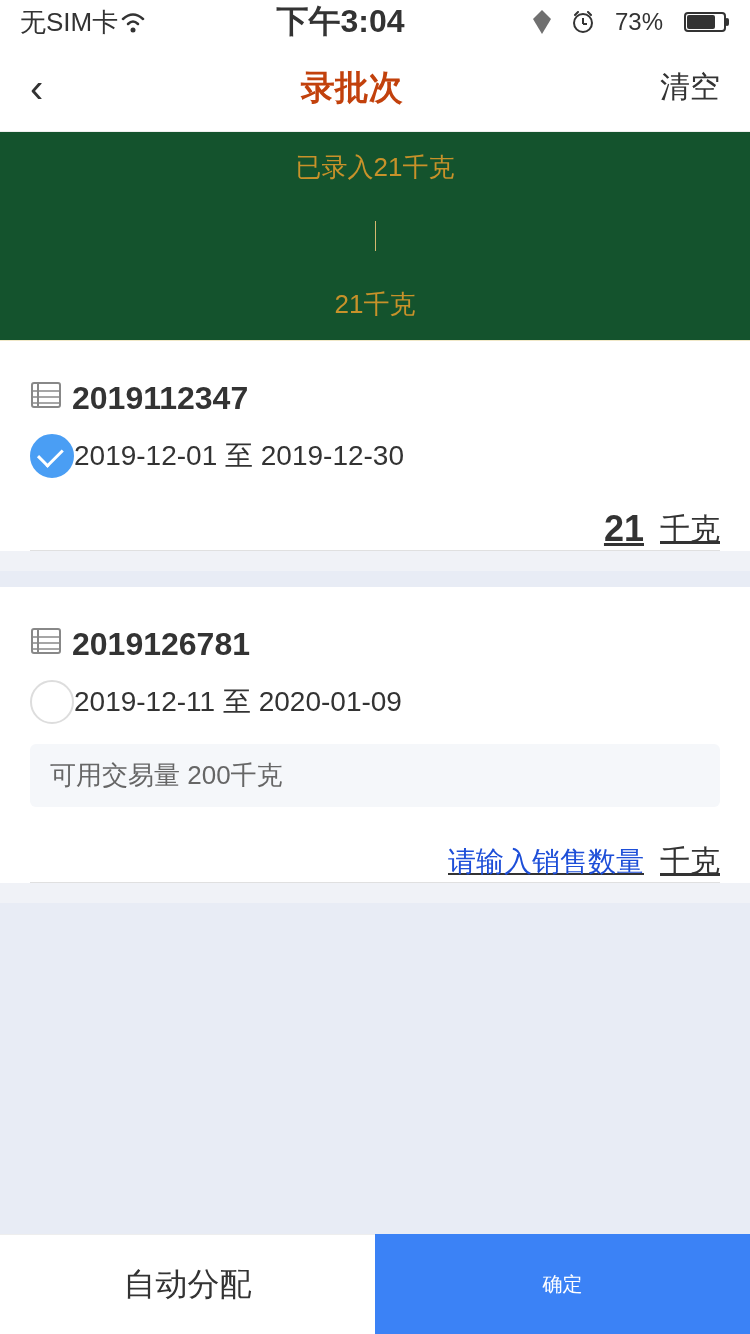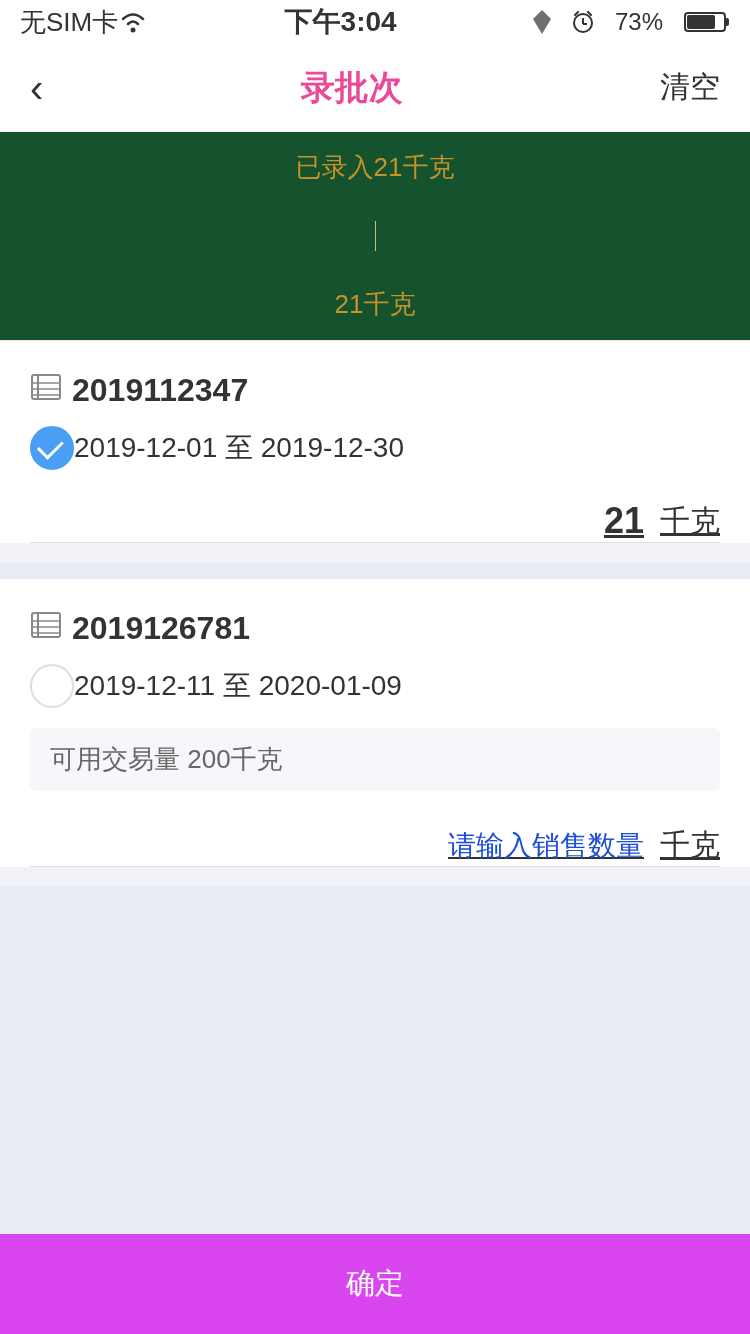--- a/index.html
+++ b/index.html
@@ -22,21 +22,21 @@
       padding: 0 20px;
       background: #fff;
       font-size: 26px;
       font-weight: 500;
     }
     .status-left {
       display: flex;
       align-items: center;
     }
     .status-center {
-      font-size: 28px;
+      font-size: 32px;
       font-weight: 600;
     }
     .status-right {
       display: flex;
       align-items: center;
       gap: 21px;
       font-size: 24px;
     }
 
     
@@ -51,21 +51,21 @@
     }
     .nav-back {
       font-size: 40px;
       color: #333;
       cursor: pointer;
       line-height: 1;
     }
     .nav-title {
       font-size: 34px;
       font-weight: 600;
-      color: #ec4899;
+      color: #c2410c;
     }
     .nav-action {
       font-size: 30px;
       color: #333;
     }
 
     
     .info-banner {
       background: #14532d;
       padding: 18px 30px;
@@ -98,20 +98,21 @@
     .batch-item {
       background: #fff;
       padding: 30px 30px 0 30px;
     }
 
     .batch-header {
       display: flex;
       align-items: center;
       gap: 10px;
       margin-bottom: 16px;
+      margin-top: 8px;
     }
     .batch-icon {
       font-size: 30px;
       color: #666;
     }
     .batch-id {
       font-size: 32px;
       font-weight: 600;
       color: #333;
     }
@@ -193,22 +194,22 @@
       background: #fff;
       font-size: 32px;
       color: #333;
       border: none;
       cursor: pointer;
       font-family: inherit;
       border-top: 1px solid #eee;
     }
     .btn-confirm {
       flex: 1;
-      background: #d946ef;
-      font-size: 29px;
+      background: #3b82f6;
+      font-size: 20px;
       color: #fff;
       border: none;
       cursor: pointer;
       font-family: Liberation Sans, sans-serif;
     }
 
     .input-with-underline {
       display: flex;
       align-items: center;
       justify-content: flex-end;
@@ -314,14 +315,15 @@
   </div>
 </div>
 
 <div class="section-divider"></div>
 
 <div class="bottom-area" style="min-height: 420px;"></div>
 
 <div style="height: 100px;"></div>
 
 <div class="bottom-bar">
+  <button class="btn-auto">自动分配</button>
   <button class="btn-confirm">确定</button>
 </div>
 
 </body></html>

